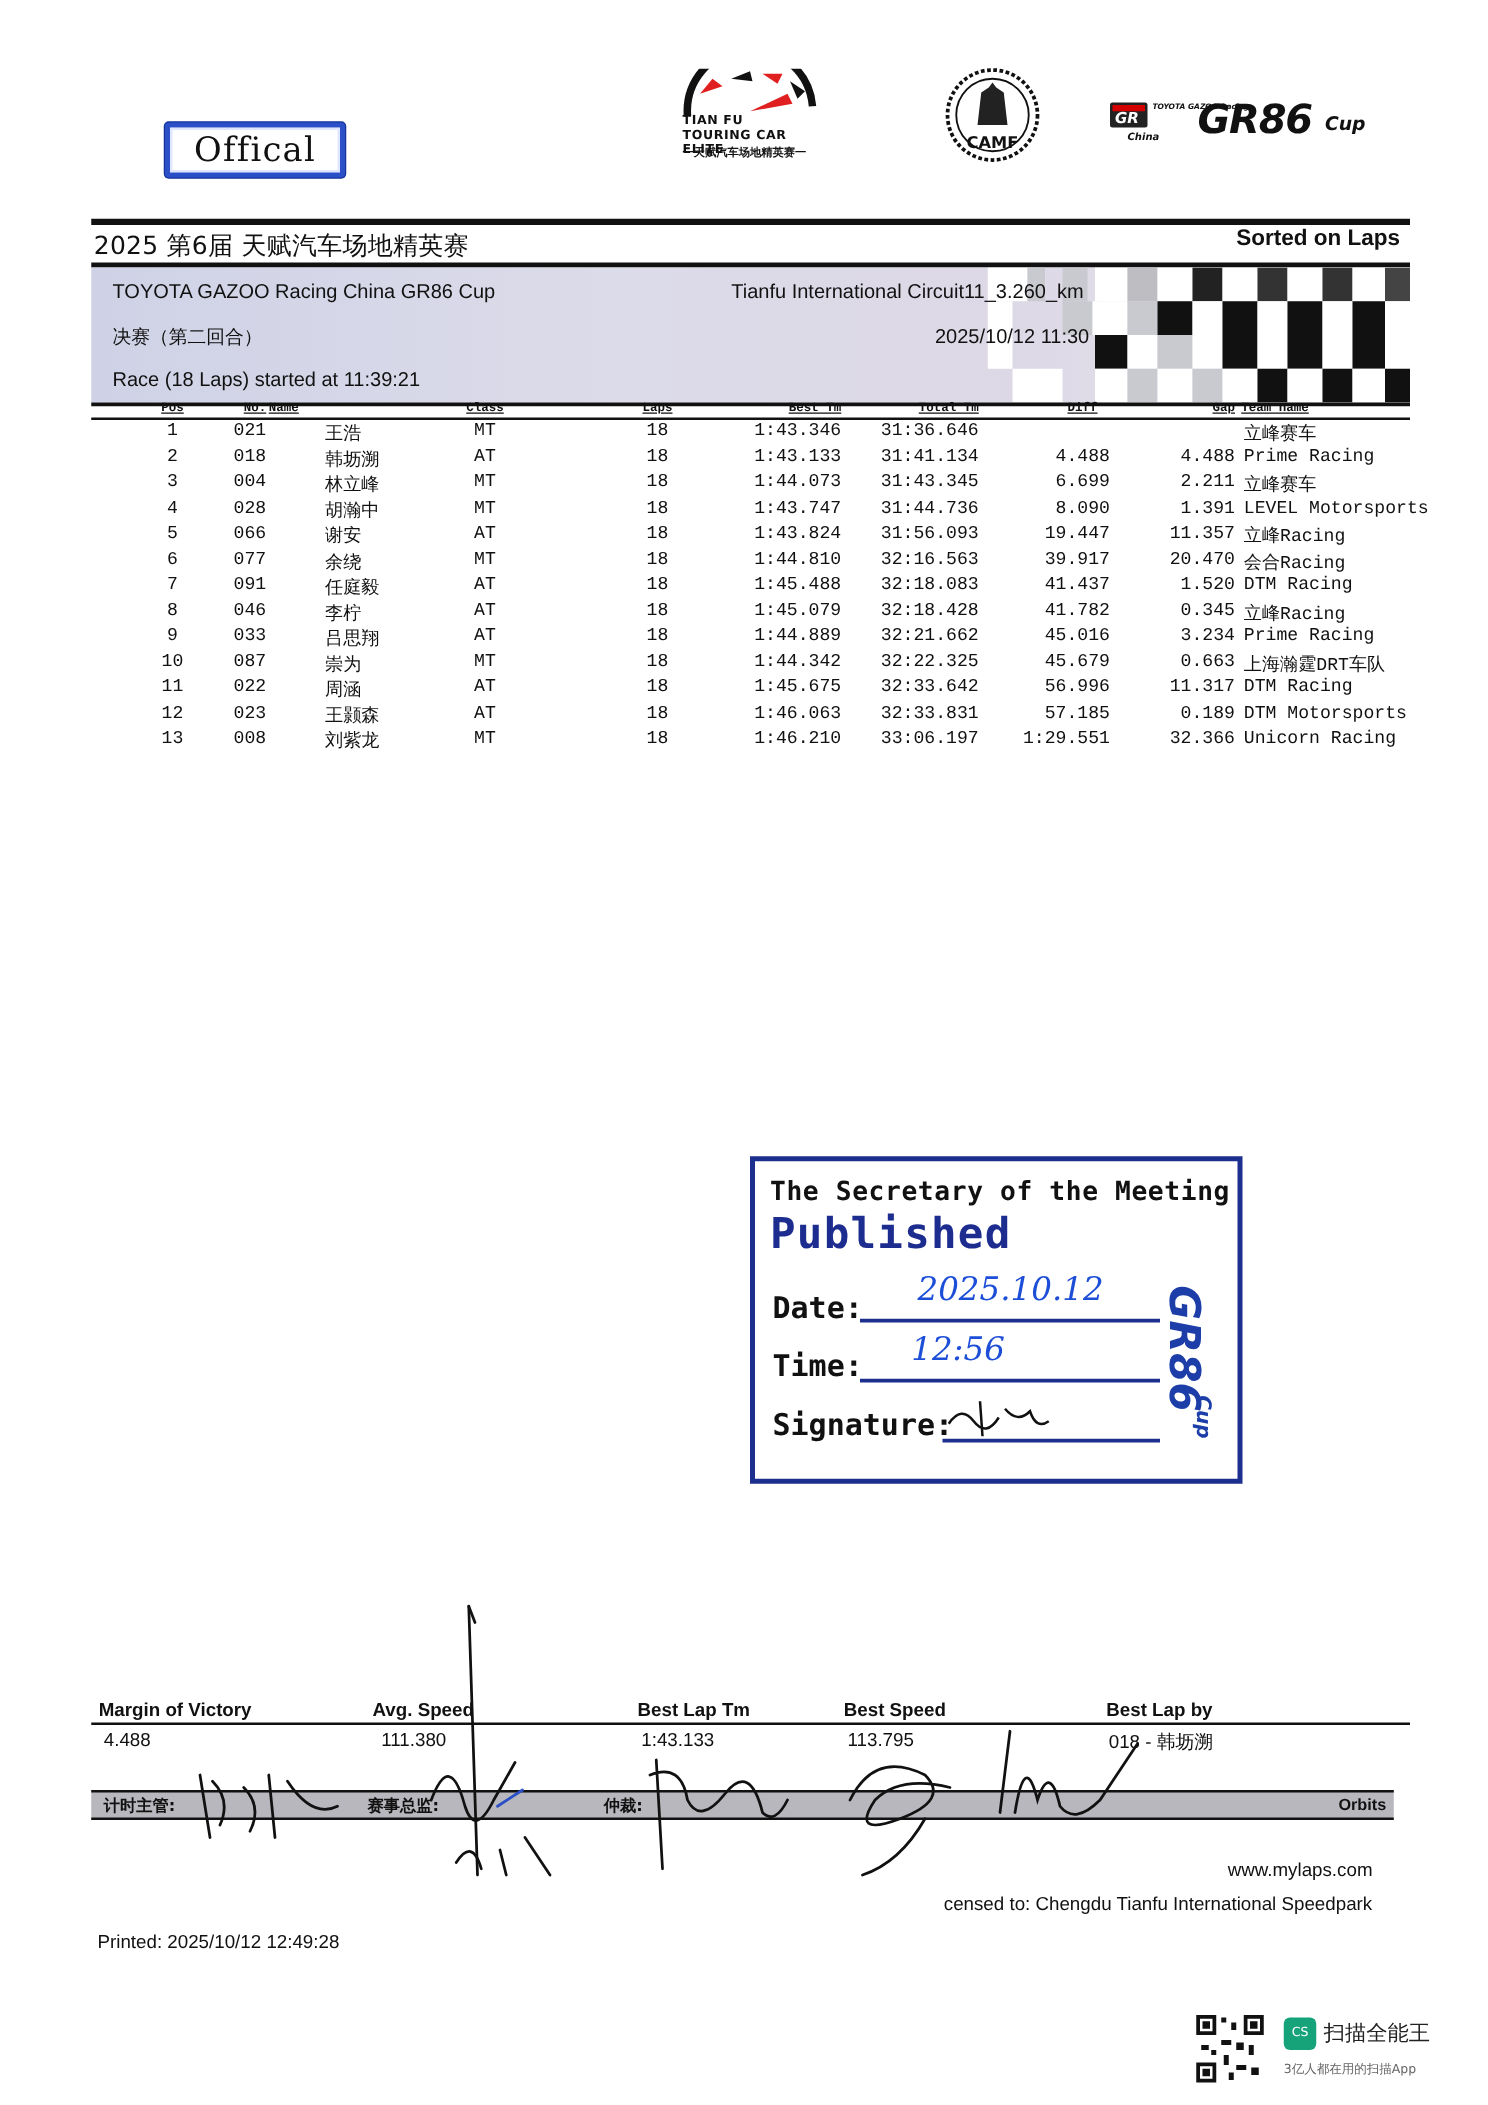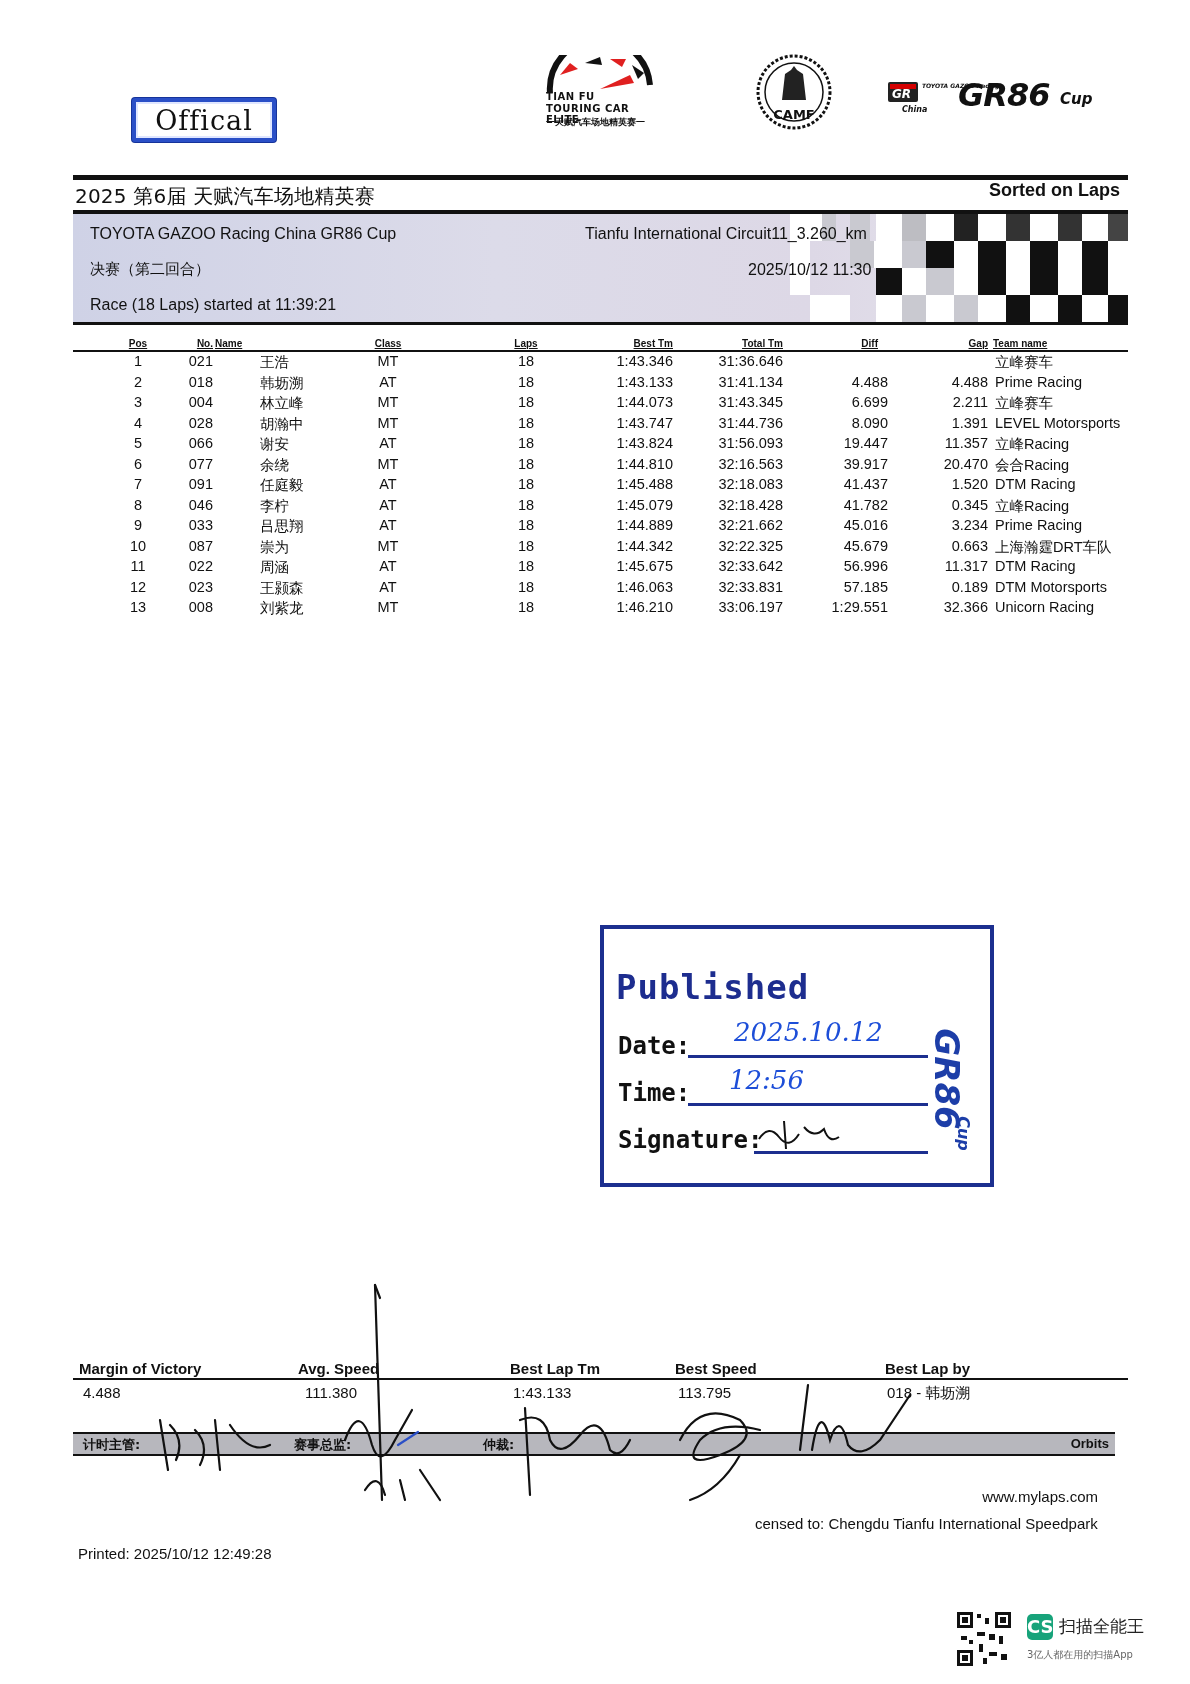--- a/index.html
+++ b/index.html
@@ -39,21 +39,21 @@
                background:linear-gradient(90deg, #cfd2e6 0%, #dcdbe9 40%, #ddd8e6 70%, #e8e8ee 100%); }
   .info-line1 { left:90px; top:225px; font-size:16px; font-family:"Liberation Sans", sans-serif; }
   .info-line2 { left:90px; top:260px; font-size:15px; }
   .info-line3 { left:90px; top:296px; font-size:16px; font-family:"Liberation Sans", sans-serif; }
   .circuit { left:585px; top:225px; font-size:16px; font-family:"Liberation Sans", sans-serif; }
   .racedate { left:748px; top:261px; font-size:16px; font-family:"Liberation Sans", sans-serif; }
   .checker { left:790px; top:214px; width:338px; height:108px; }
   .rule-bottom { left:73px; top:322px; width:1055px; height:3px; background:#111; }
 
   
-  .tbl { left:73px; top:338px; width:1055px; font-family:Liberation Sans, sans-serif; }
+  .tbl { left:73px; top:322px; width:1055px; font-family:Liberation Mono, monospace; }
   .thead { position:relative; height:12px; border-bottom:2px solid #111; font-size:10px; font-weight:bold; }
   .thead span { position:absolute; top:0; text-decoration:underline; }
   .trow { position:relative; height:20.5px; font-size:14.5px; }
   .trow span { position:absolute; top:1px; white-space:nowrap; }
   .c-pos { width:50px; left:40px; text-align:center; }
   .c-no { left:80px; width:60px; text-align:right; }
   .c-name { left:152px;margin-left:35px; }
   .c-class { left:275px; width:80px; text-align:center; }
   .c-laps { left:428px; width:50px; text-align:center; }
   .c-best { left:510px; width:90px; text-align:right; }
@@ -81,21 +81,21 @@
   .sig-band { left:73px; top:1432px; width:1042px; height:20px; background:#b7b7bd; border-top:2px solid #111; border-bottom:2px solid #111; font-size:13px; font-weight:bold; }
   .sig-band span { position:absolute; top:2px; white-space:nowrap; }
   .sig-band .orbits { right:6px; font-family:"Liberation Sans", sans-serif; }
 
   .mylaps { right:92px; top:1488px; font-size:15px; font-family:"Liberation Sans", sans-serif; }
   .licensed { left:755px; top:1515px; font-size:15px; font-family:"Liberation Sans", sans-serif; }
   .printed { left:78px; top:1545px; font-size:15px; font-family:"Liberation Sans", sans-serif; }
 
   .scanner { left:955px; top:1610px; width:215px; height:60px; }
   .scanner .qr { position:absolute; left:0; top:0; width:58px; height:58px; }
-  .scanner .cs { position:absolute; left:72px; top:4px; width:26px; height:26px; background:#17a37a; border-radius:5px; color:#fff; font-weight:bold; font-size:18px; text-align:center; line-height:26px; font-family:"DejaVu Sans", sans-serif; }
+  .scanner .cs { position:absolute; left:72px; top:4px; width:26px; height:26px; background:#17a37a; border-radius:5px; color:#fff; font-weight:normal; font-size:10px; text-align:center; line-height:26px; font-family:"DejaVu Sans", sans-serif; }
   .scanner .name { position:absolute; left:104px; top:5px; font-size:17px; color:#222; white-space:nowrap; }
   .scanner .sub { position:absolute; left:72px; top:38px; font-size:10px; color:#666; white-space:nowrap; }
 
   svg.sig { position:absolute; left:0; top:0; pointer-events:none; }
 </style>
 </head>
 <body>
 
 <div class="abs offical">
   <span>Offical</span>
@@ -367,20 +367,21 @@
       <span class="c-laps">18</span>
       <span class="c-best">1:46.210</span>
       <span class="c-total">33:06.197</span>
       <span class="c-diff">1:29.551</span>
       <span class="c-gap">32.366</span>
       <span class="c-team">Unicorn Racing</span>
     </div>
 </div>
 
 <div class="abs stamp">
+  <span class="s1">The Secretary of the Meeting</span>
   <span class="s2">Published</span>
   <span class="lbl" style="top:103px;">Date:</span>
   <div class="line" style="left:84px; top:126px; width:240px;"></div>
   <span class="hw" style="left:130px; top:88px;">2025.10.12</span>
   <span class="lbl" style="top:150px;">Time:</span>
   <div class="line" style="left:84px; top:174px; width:240px;"></div>
   <span class="hw" style="left:125px; top:136px;">12:56</span>
   <span class="lbl" style="top:197px;">Signature:</span>
   <div class="line" style="left:150px; top:222px; width:174px;"></div>
   <svg style="position:absolute; left:150px; top:190px;" width="90" height="35">

